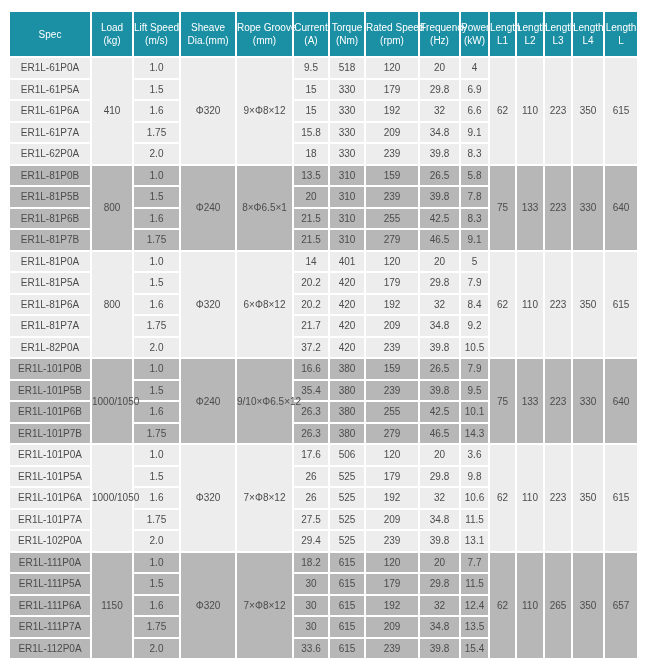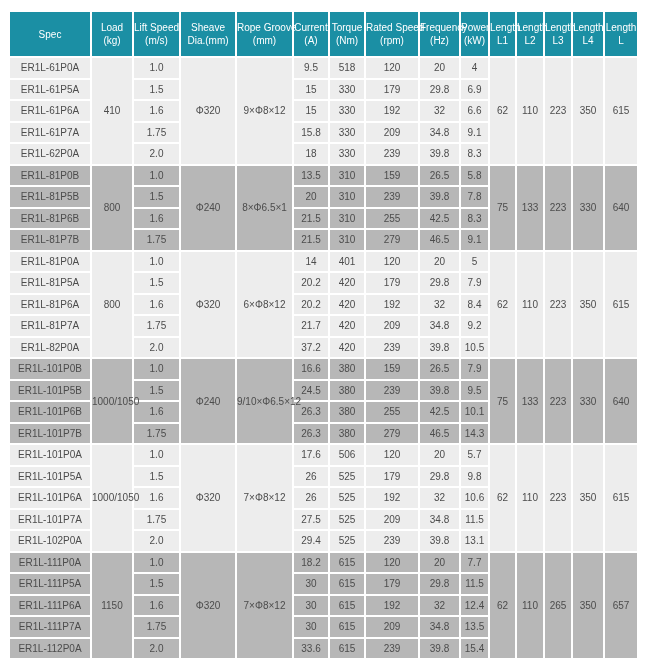--- a/index.html
+++ b/index.html
@@ -310,21 +310,21 @@
           <td>7.9</td>
           <td rowspan="4">75</td>
           <td rowspan="4">133</td>
           <td rowspan="4">223</td>
           <td rowspan="4">330</td>
           <td rowspan="4">640</td>
         </tr>
         <tr class="dark">
           <td>ER1L-101P5B</td>
           <td>1.5</td>
-          <td>24.5</td>
+          <td>35.4</td>
           <td>380</td>
           <td>239</td>
           <td>39.8</td>
           <td>9.5</td>
         </tr>
         <tr class="dark">
           <td>ER1L-101P6B</td>
           <td>1.6</td>
           <td>26.3</td>
           <td>380</td>
@@ -344,21 +344,21 @@
         <tr class="light">
           <td>ER1L-101P0A</td>
           <td rowspan="5">1000/1050</td>
           <td>1.0</td>
           <td rowspan="5">Φ320</td>
           <td rowspan="5">7×Φ8×12</td>
           <td>17.6</td>
           <td>506</td>
           <td>120</td>
           <td>20</td>
-          <td>5.7</td>
+          <td>3.6</td>
           <td rowspan="5">62</td>
           <td rowspan="5">110</td>
           <td rowspan="5">223</td>
           <td rowspan="5">350</td>
           <td rowspan="5">615</td>
         </tr>
         <tr class="light">
           <td>ER1L-101P5A</td>
           <td>1.5</td>
           <td>26</td>

